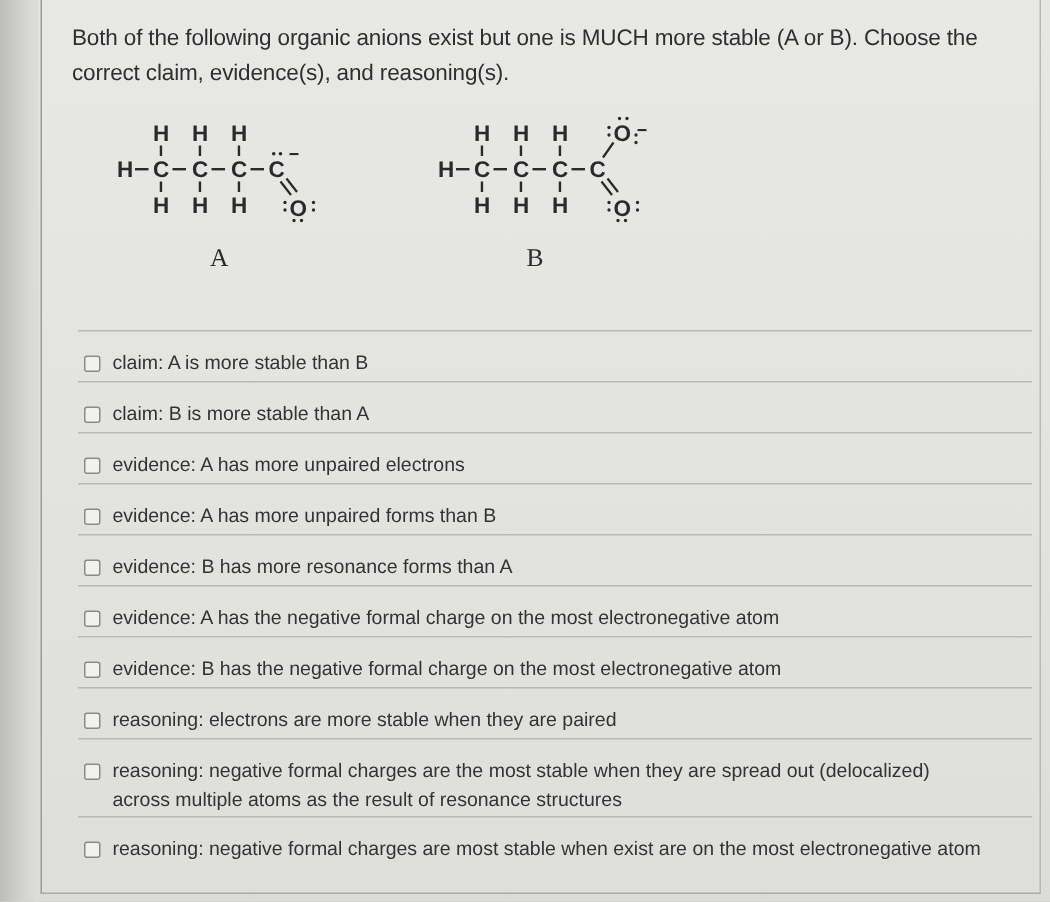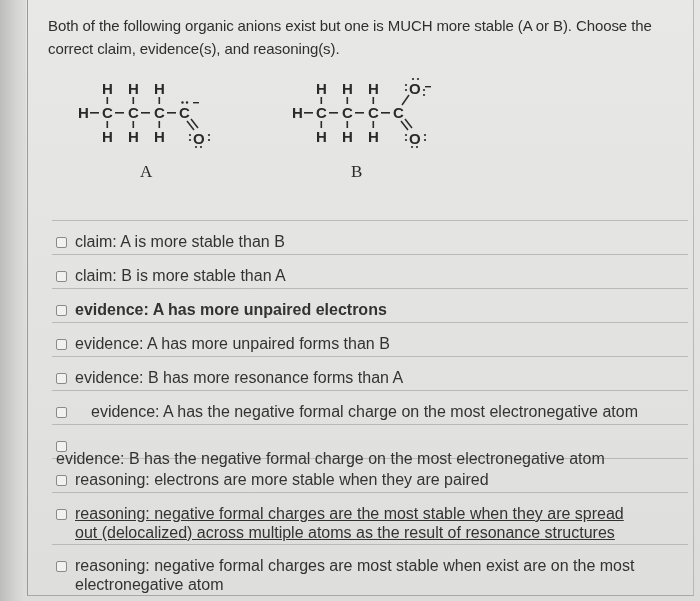--- a/index.html
+++ b/index.html
@@ -86,21 +86,21 @@
       height: 11px;
       border: 1px solid #8a8a88;
       border-radius: 2px;
       background: #f1f1ef;
       margin-top: 2px;
       margin-right: 8px;
       flex: 0 0 auto;
       box-sizing: border-box;
     }
     .opt-text {
-      font-size: 16px;
+      font-size: 13px;
       line-height: 19px;
       color: #333;
       margin-top: -3px;
     }
   </style>
 </head>
 <body>
 
 <div class="frame">
   <div class="left-edge"></div>
@@ -218,59 +218,59 @@
         <span class="opt-text">claim: A is more stable than B</span>
       </div>
       <div class="divider"></div>
 
       <div class="option" style="height:33px; padding-top:14px;text-align:right;">
         <span class="cb"></span>
         <span class="opt-text">claim: B is more stable than A</span>
       </div>
       <div class="divider"></div>
 
-      <div class="option" style="height:33px; padding-top:14px;font-weight:bold;">
+      <div class="option" style="height:33px; padding-top:14px;">
         <span class="cb"></span>
         <span class="opt-text">evidence: A has more unpaired electrons</span>
       </div>
       <div class="divider"></div>
 
       <div class="option" style="height:33px; padding-top:14px;">
         <span class="cb"></span>
         <span class="opt-text">evidence: A has more unpaired forms than B</span>
       </div>
       <div class="divider"></div>
 
       <div class="option" style="height:33px; padding-top:14px;">
         <span class="cb"></span>
         <span class="opt-text">evidence: B has more resonance forms than A</span>
       </div>
       <div class="divider"></div>
 
-      <div class="option" style="height:33px; padding-top:14px;gap:16px;">
+      <div class="option" style="height:33px; padding-top:14px;">
         <span class="cb"></span>
         <span class="opt-text">evidence: A has the negative formal charge on the most electronegative atom</span>
       </div>
       <div class="divider"></div>
 
-      <div class="option" style="height:33px; padding-top:14px;flex-direction:column;">
+      <div class="option" style="height:33px; padding-top:14px;">
         <span class="cb"></span>
         <span class="opt-text">evidence: B has the negative formal charge on the most electronegative atom</span>
       </div>
       <div class="divider"></div>
 
       <div class="option" style="height:33px; padding-top:14px;">
         <span class="cb"></span>
         <span class="opt-text">reasoning: electrons are more stable when they are paired</span>
       </div>
       <div class="divider"></div>
 
       <div class="option" style="height:51px; padding-top:14px;">
         <span class="cb"></span>
-        <span class="opt-text" style="width:560px;text-decoration:underline;">reasoning: negative formal charges are the most stable when they are spread out (delocalized) across multiple atoms as the result of resonance structures</span>
+        <span class="opt-text" style="width:560px;">reasoning: negative formal charges are the most stable when they are spread out (delocalized) across multiple atoms as the result of resonance structures</span>
       </div>
       <div class="divider"></div>
 
       <div class="option" style="height:40px; padding-top:14px;">
         <span class="cb"></span>
         <span class="opt-text">reasoning: negative formal charges are most stable when exist are on the most electronegative atom</span>
       </div>
     </div>
 
   </div>

